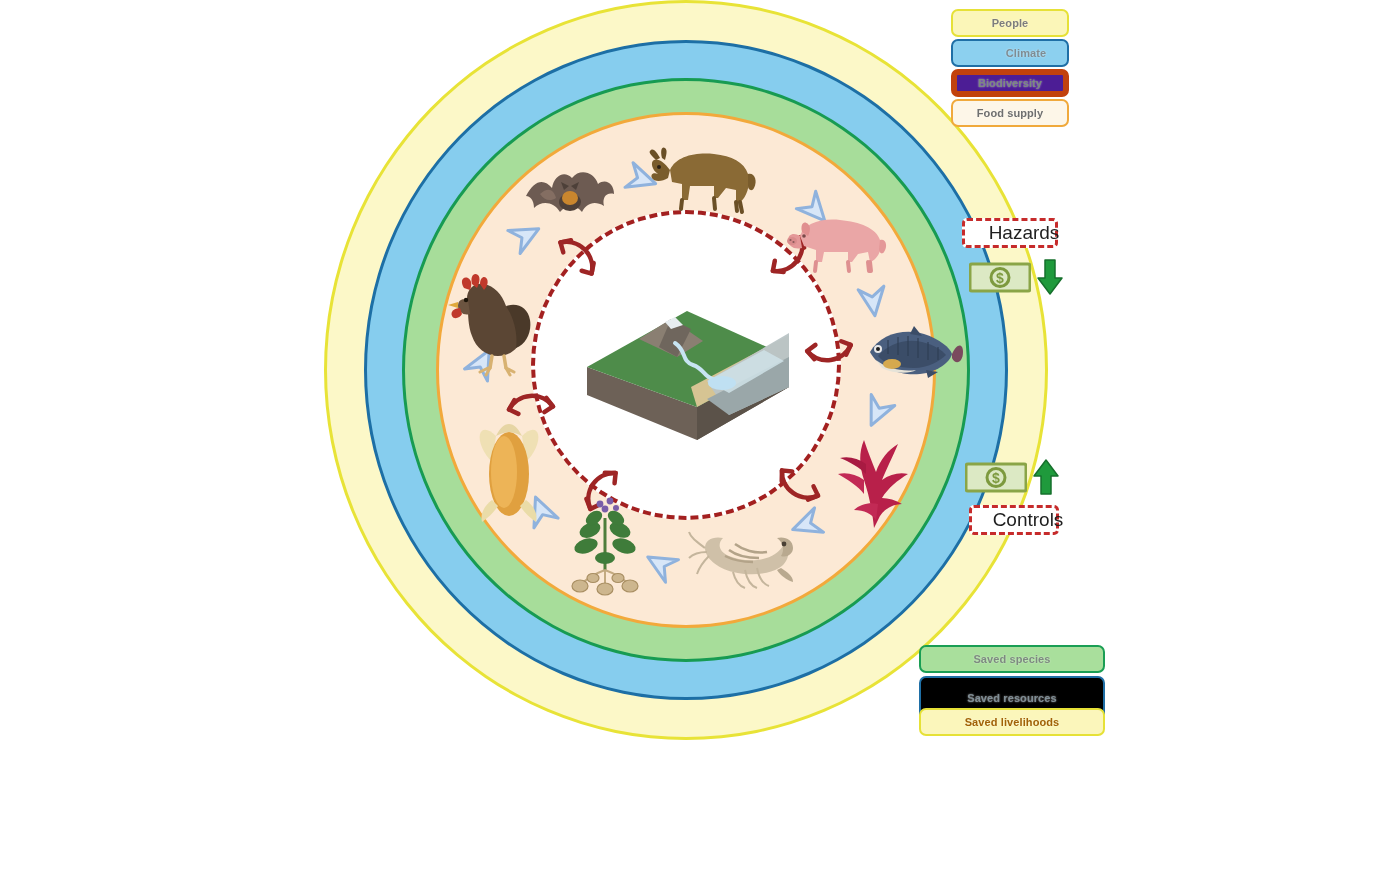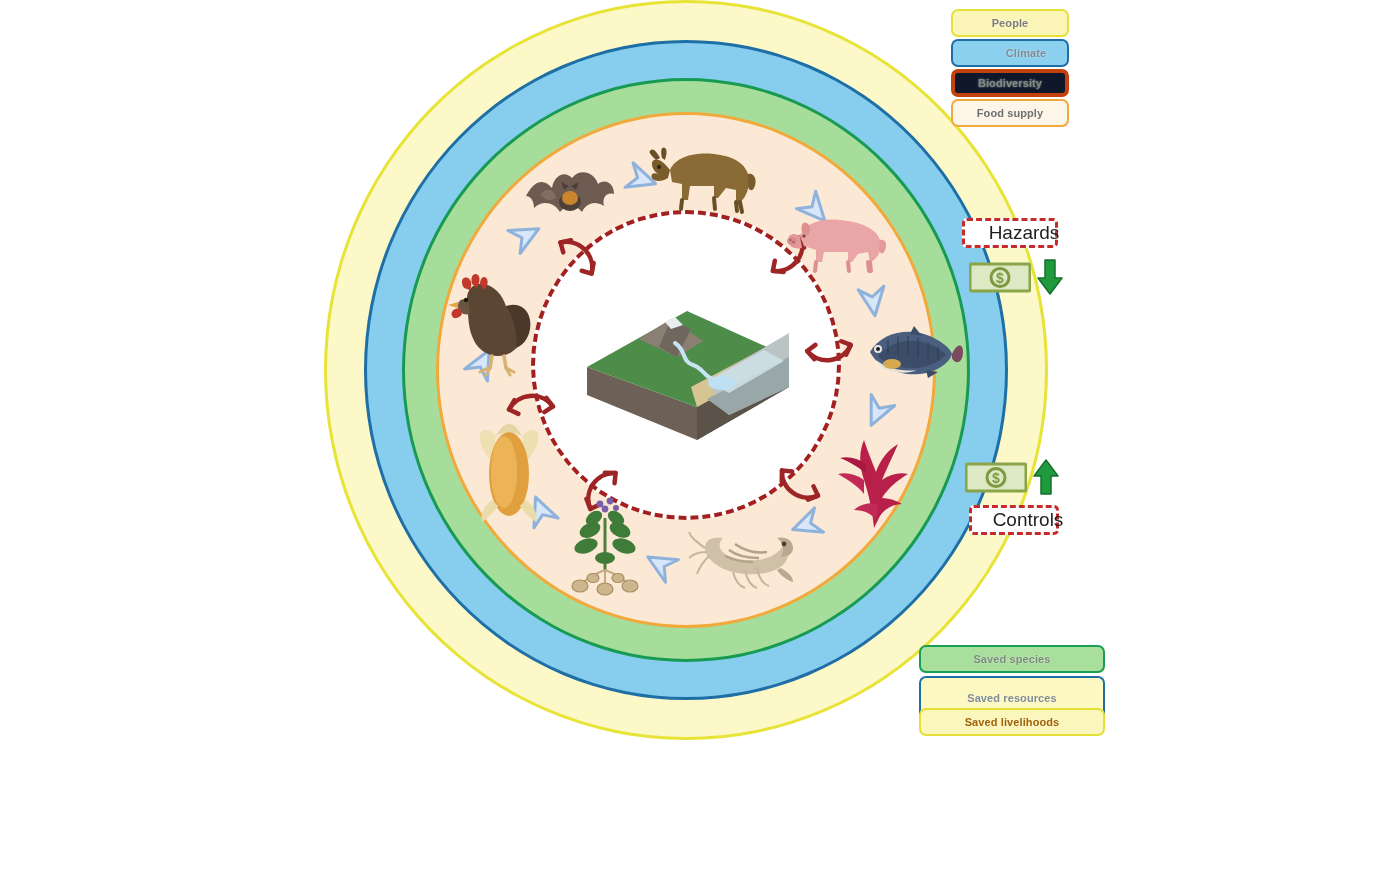--- a/index.html
+++ b/index.html
@@ -26,26 +26,26 @@
   
   .pill{
     position:absolute;box-sizing:border-box;
     display:flex;align-items:center;justify-content:center;
     border-radius:7px;font-size:11px;font-weight:bold;
     letter-spacing:.1px;white-space:nowrap;
     text-shadow:0 0 2px rgba(255,255,255,.55);
   }
   .p-people      {left:627px;top:9px;  width:118px;height:28px;background:#fbf6b8;border:2px solid #e6e137;color:#7d7d7d;}
   .p-climate     {left:627px;top:39px; width:118px;height:28px;background:#8cd0ef;border:2px solid #1f6fa6;color:#7f8c93;padding-left:32px;}
-  .p-biodiversity{left:627px;top:69px; width:118px;height:28px;background:#0f172a;border:4px solid #c2410c;color:#7c8a7e;text-align:center;}
+  .p-biodiversity{left:627px;top:69px; width:118px;height:28px;background:#4c1d95;border:6px solid #c2410c;color:#7c8a7e;text-align:center;}
   .p-food        {left:627px;top:99px; width:118px;height:28px;background:#fdf6e8;border:2px solid #f0a93c;color:#6f6f6f;}
 
   .p-meals      {left:595px;top:613px;width:186px;height:28px;background:#fdf4e4;border:2px solid #f0a93c;color:#7a7a7a;}
   .p-species    {left:595px;top:645px;width:186px;height:28px;background:#a9df9c;border:2px solid #1a9e54;color:#7d8a80;}
-  .p-resources  {left:595px;top:676px;width:186px;height:44px;background:#fef9c3;border:2px solid #1f6fa6;color:#7f8d95;}
+  .p-resources  {left:595px;top:676px;width:186px;height:44px;background:#000000;border:2px solid #1f6fa6;color:#7f8d95;}
   .p-livelihoods{left:595px;top:708px;width:186px;height:28px;background:#fbf6bb;border:2px solid #e6e137;color:#a16207;}
 
   .dashed-label{
     position:absolute;box-sizing:border-box;
     display:flex;align-items:center;justify-content:center;
     background:#ffffff;border:3px dashed #c62b2b;border-radius:5px;
     font-size:19px;color:#1f1f1f;white-space:nowrap;padding-left:28px;
   }
   .l-hazards {left:638px;top:218px;width:96px;height:30px;}
   .l-controls{left:645px;top:505px;width:90px;height:30px;}

